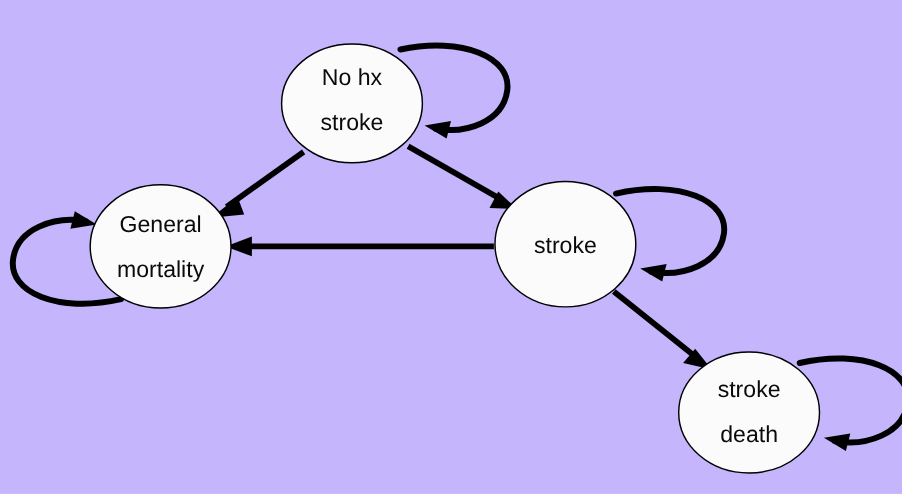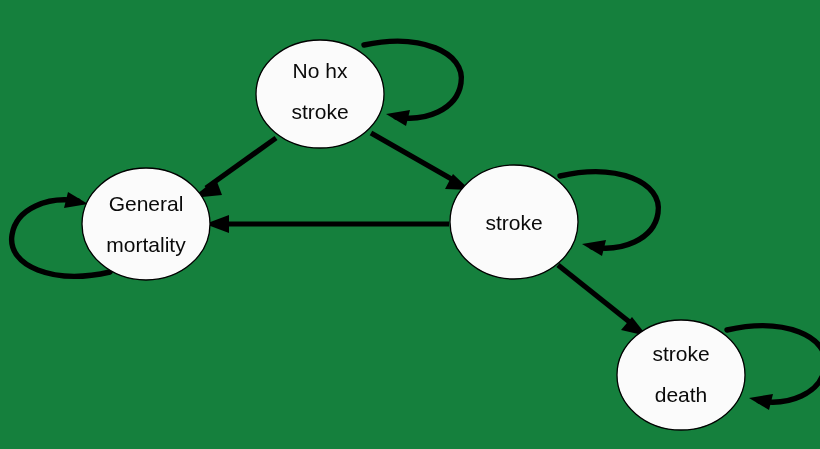--- a/index.html
+++ b/index.html
@@ -8,21 +8,21 @@
     padding: 0;
     background: #ffffff;
   }
   body {
     font-family: "Liberation Sans", sans-serif;
   }
   #diagram-root {
     position: relative;
     width: 820px;
     height: 449px;
-    background: #15803d;
+    background: #c4b5fd;
     overflow: hidden;
     text-decoration: underline;
   }
   #diagram-svg {
     display: block;
     width: 820px;
     height: 449px;
   }
   .node-ellipse {
     fill: #fbfbfb;

